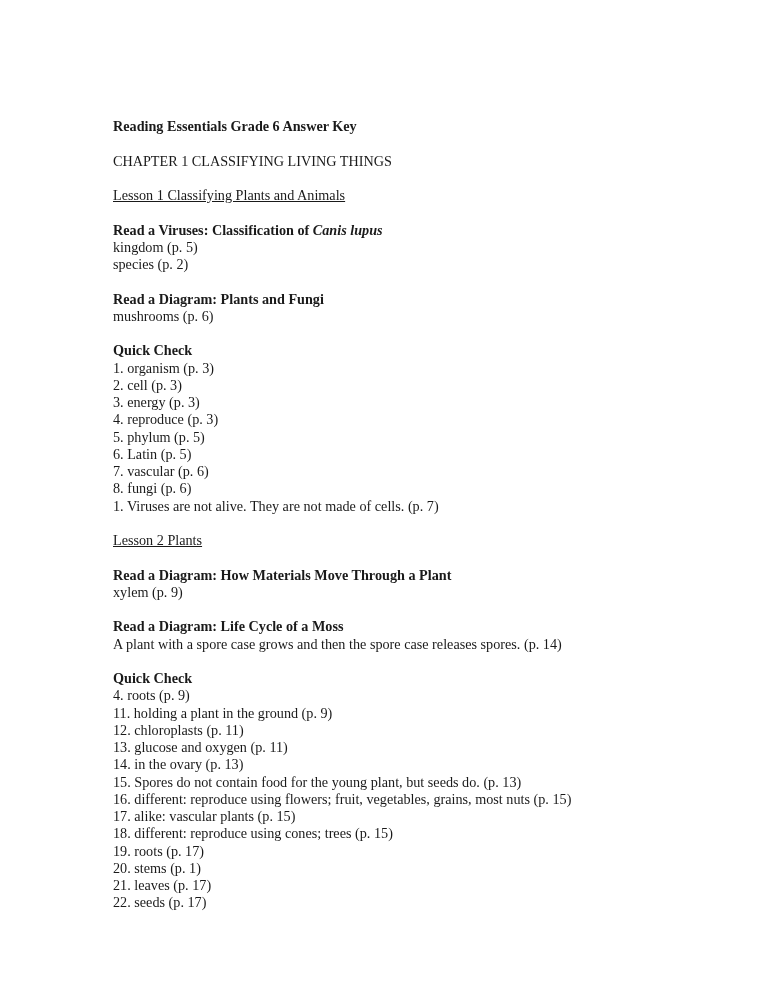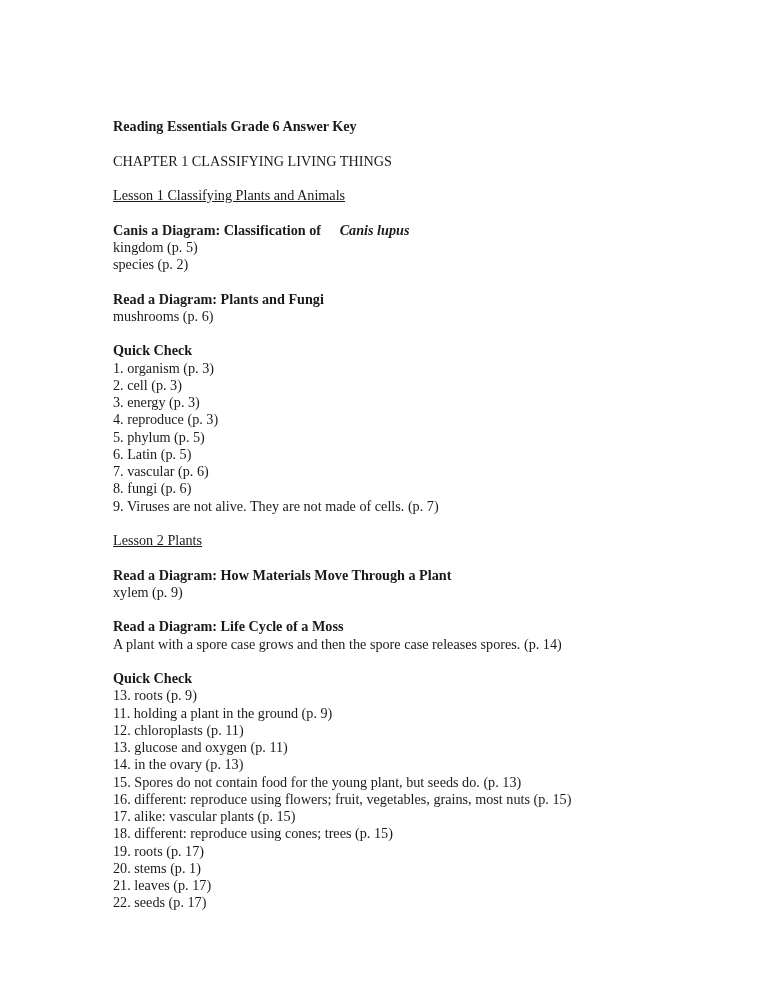--- a/index.html
+++ b/index.html
@@ -11,62 +11,62 @@
       width: 620px;
       font-family: Liberation Serif, serif;
       font-size: 14.2px;
       line-height: 17.25px;
       color: #1a1a1a;
     }
     .line { white-space: nowrap; height: 17.25px; }
     .gap { height: 17.25px; }
     .bold { font-weight: bold; }
     .underline { text-decoration: underline; }
-    .ital { font-style: italic; margin-left: 15px; }
+    .ital { font-style: italic; }
   </style>
 </head>
 <body>
 
 <div class="page">
   <div class="line bold">Reading Essentials Grade 6 Answer Key</div>
   <div class="gap"></div>
   <div class="line">CHAPTER 1 CLASSIFYING LIVING THINGS</div>
   <div class="gap"></div>
 
   <div class="line underline">Lesson 1 Classifying Plants and Animals</div>
   <div class="gap"></div>
-  <div class="line bold"><span>Canis a Diagram: Classification of </span><span class="ital">Canis lupus</span></div>
+  <div class="line bold"><span>Read a Viruses: Classification of </span><span class="ital">Canis lupus</span></div>
   <div class="line">kingdom (p. 5)</div>
   <div class="line">species (p. 2)</div>
   <div class="gap"></div>
   <div class="line bold">Read a Diagram: Plants and Fungi</div>
   <div class="line">mushrooms (p. 6)</div>
   <div class="gap"></div>
   <div class="line bold">Quick Check</div>
   <div class="line">1. organism (p. 3)</div>
   <div class="line">2. cell (p. 3)</div>
   <div class="line">3. energy (p. 3)</div>
   <div class="line">4. reproduce (p. 3)</div>
   <div class="line">5. phylum (p. 5)</div>
   <div class="line">6. Latin (p. 5)</div>
   <div class="line">7. vascular (p. 6)</div>
   <div class="line">8. fungi (p. 6)</div>
-  <div class="line">9. Viruses are not alive. They are not made of cells. (p. 7)</div>
+  <div class="line">1. Viruses are not alive. They are not made of cells. (p. 7)</div>
   <div class="gap"></div>
 
   <div class="line underline">Lesson 2 Plants</div>
   <div class="gap"></div>
   <div class="line bold">Read a Diagram: How Materials Move Through a Plant</div>
   <div class="line">xylem (p. 9)</div>
   <div class="gap"></div>
   <div class="line bold">Read a Diagram: Life Cycle of a Moss</div>
   <div class="line">A plant with a spore case grows and then the spore case releases spores. (p. 14)</div>
   <div class="gap"></div>
   <div class="line bold">Quick Check</div>
-  <div class="line">13. roots (p. 9)</div>
+  <div class="line">4. roots (p. 9)</div>
   <div class="line">11. holding a plant in the ground (p. 9)</div>
   <div class="line">12. chloroplasts (p. 11)</div>
   <div class="line">13. glucose and oxygen (p. 11)</div>
   <div class="line">14. in the ovary (p. 13)</div>
   <div class="line">15. Spores do not contain food for the young plant, but seeds do. (p. 13)</div>
   <div class="line">16. different: reproduce using flowers; fruit, vegetables, grains, most nuts (p. 15)</div>
   <div class="line">17. alike: vascular plants (p. 15)</div>
   <div class="line">18. different: reproduce using cones; trees (p. 15)</div>
   <div class="line">19. roots (p. 17)</div>
   <div class="line">20. stems (p. 1)</div>

